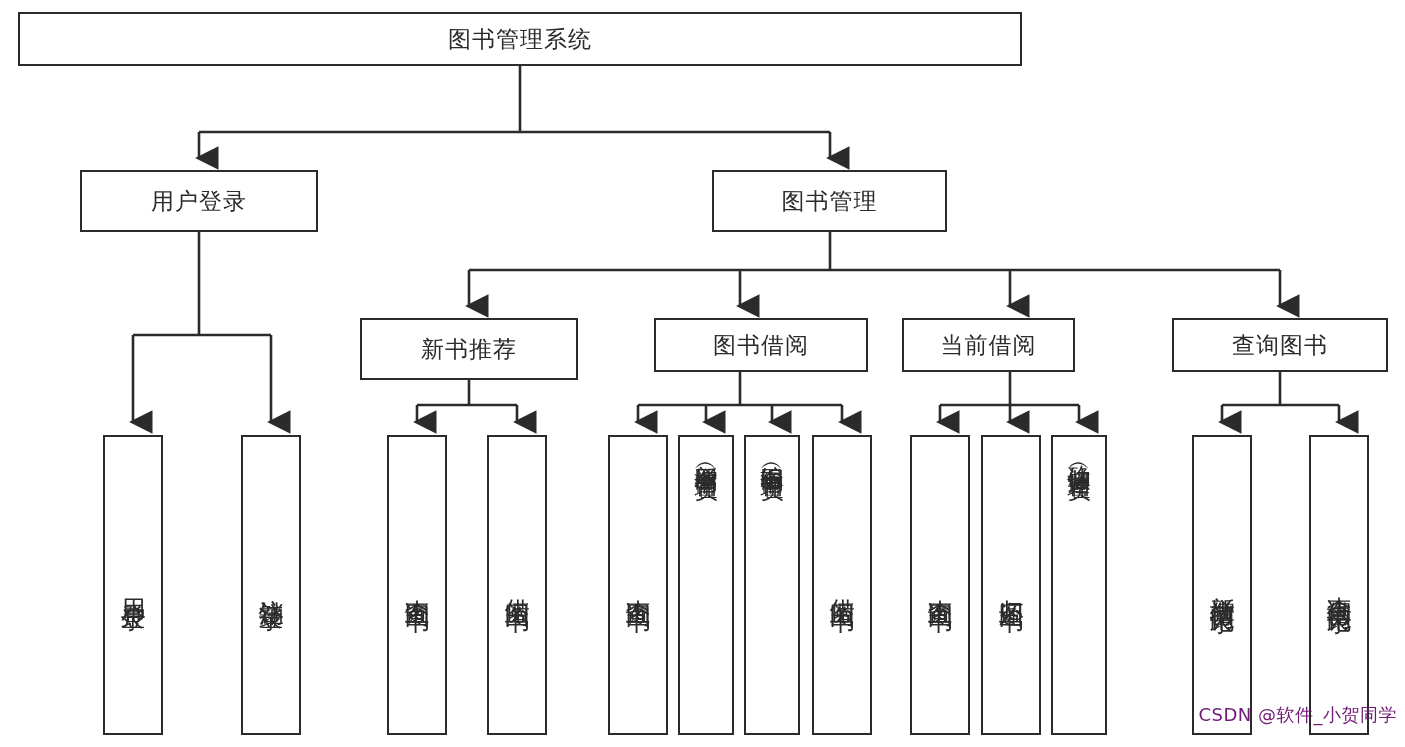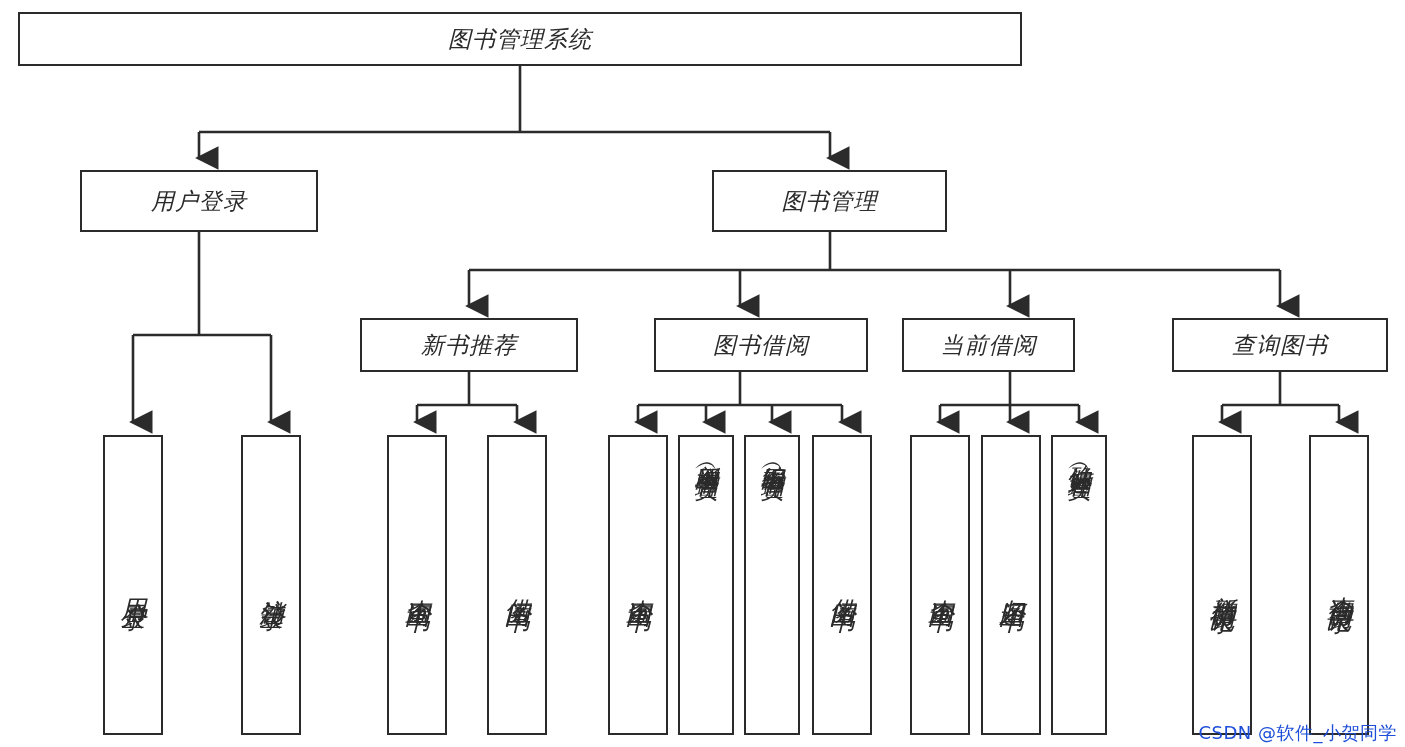--- a/index.html
+++ b/index.html
@@ -21,21 +21,20 @@
     display:flex;
     align-items:center;
     justify-content:center;
     color:#2b2b2b;
   }
   .node .lbl{
     display:block;
     text-align:center;
     line-height:1.25;
     letter-spacing:1px;
-    font-style:italic;
   }
   
   .h-node .lbl{
     font-size:23px;
     writing-mode:horizontal-tb;
   }
   .root .lbl{font-size:23px;}
   
   .v-node{align-items:flex-start;padding-top:10px;}
   .v-node .lbl{
@@ -44,23 +43,23 @@
     font-size:25px;
     line-height:1.18;
     letter-spacing:3px;
     white-space:nowrap;
   }
   .v-node.tight .lbl{font-size:23px;letter-spacing:2px;}
   .v-node.mid{align-items:center;padding-top:0;}
 
   .watermark{
     position:absolute;
-    right:8px;bottom:2px;
+    right:8px;bottom:20px;
     font-size:18px;
-    color:#1d4ed8;
+    color:#701a75;
     letter-spacing:0.5px;
     white-space:nowrap;
     font-family:"DejaVu Sans","Liberation Sans",sans-serif;
   }
 </style>
 </head>
 <body>
 
 <div id="stage">
 
@@ -120,21 +119,21 @@
     <span class="lbl">图书管理系统</span>
   </div>
 
   <div class="node h-node" style="left:80px;top:170px;width:238px;height:62px;">
     <span class="lbl">用户登录</span>
   </div>
   <div class="node h-node" style="left:712px;top:170px;width:235px;height:62px;">
     <span class="lbl">图书管理</span>
   </div>
 
-  <div class="node h-node" style="left:360px;top:318px;width:218px;height:54px;">
+  <div class="node h-node" style="left:360px;top:318px;width:218px;height:62px;">
     <span class="lbl">新书推荐</span>
   </div>
   <div class="node h-node" style="left:654px;top:318px;width:214px;height:54px;justify-content:center;">
     <span class="lbl">图书借阅</span>
   </div>
   <div class="node h-node" style="left:902px;top:318px;width:173px;height:54px;">
     <span class="lbl">当前借阅</span>
   </div>
   <div class="node h-node" style="left:1172px;top:318px;width:216px;height:54px;">
     <span class="lbl">查询图书</span>

